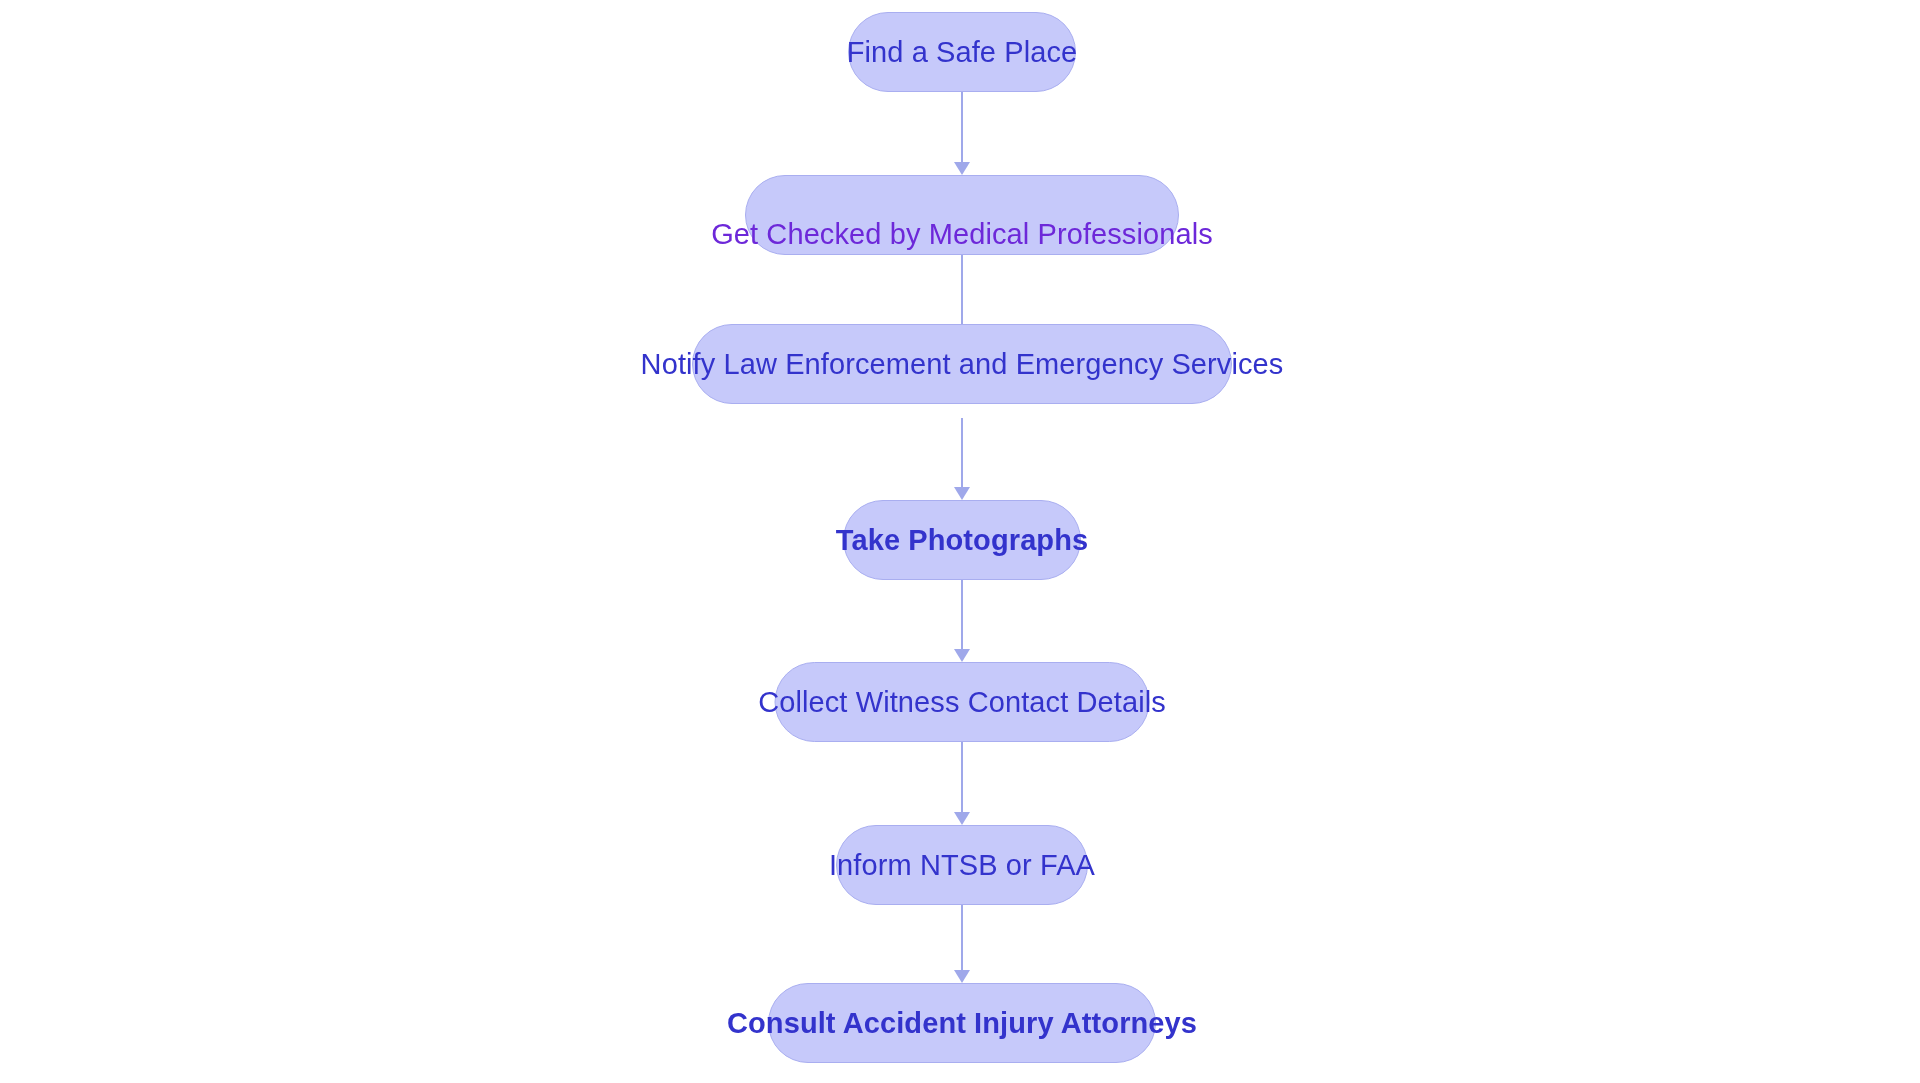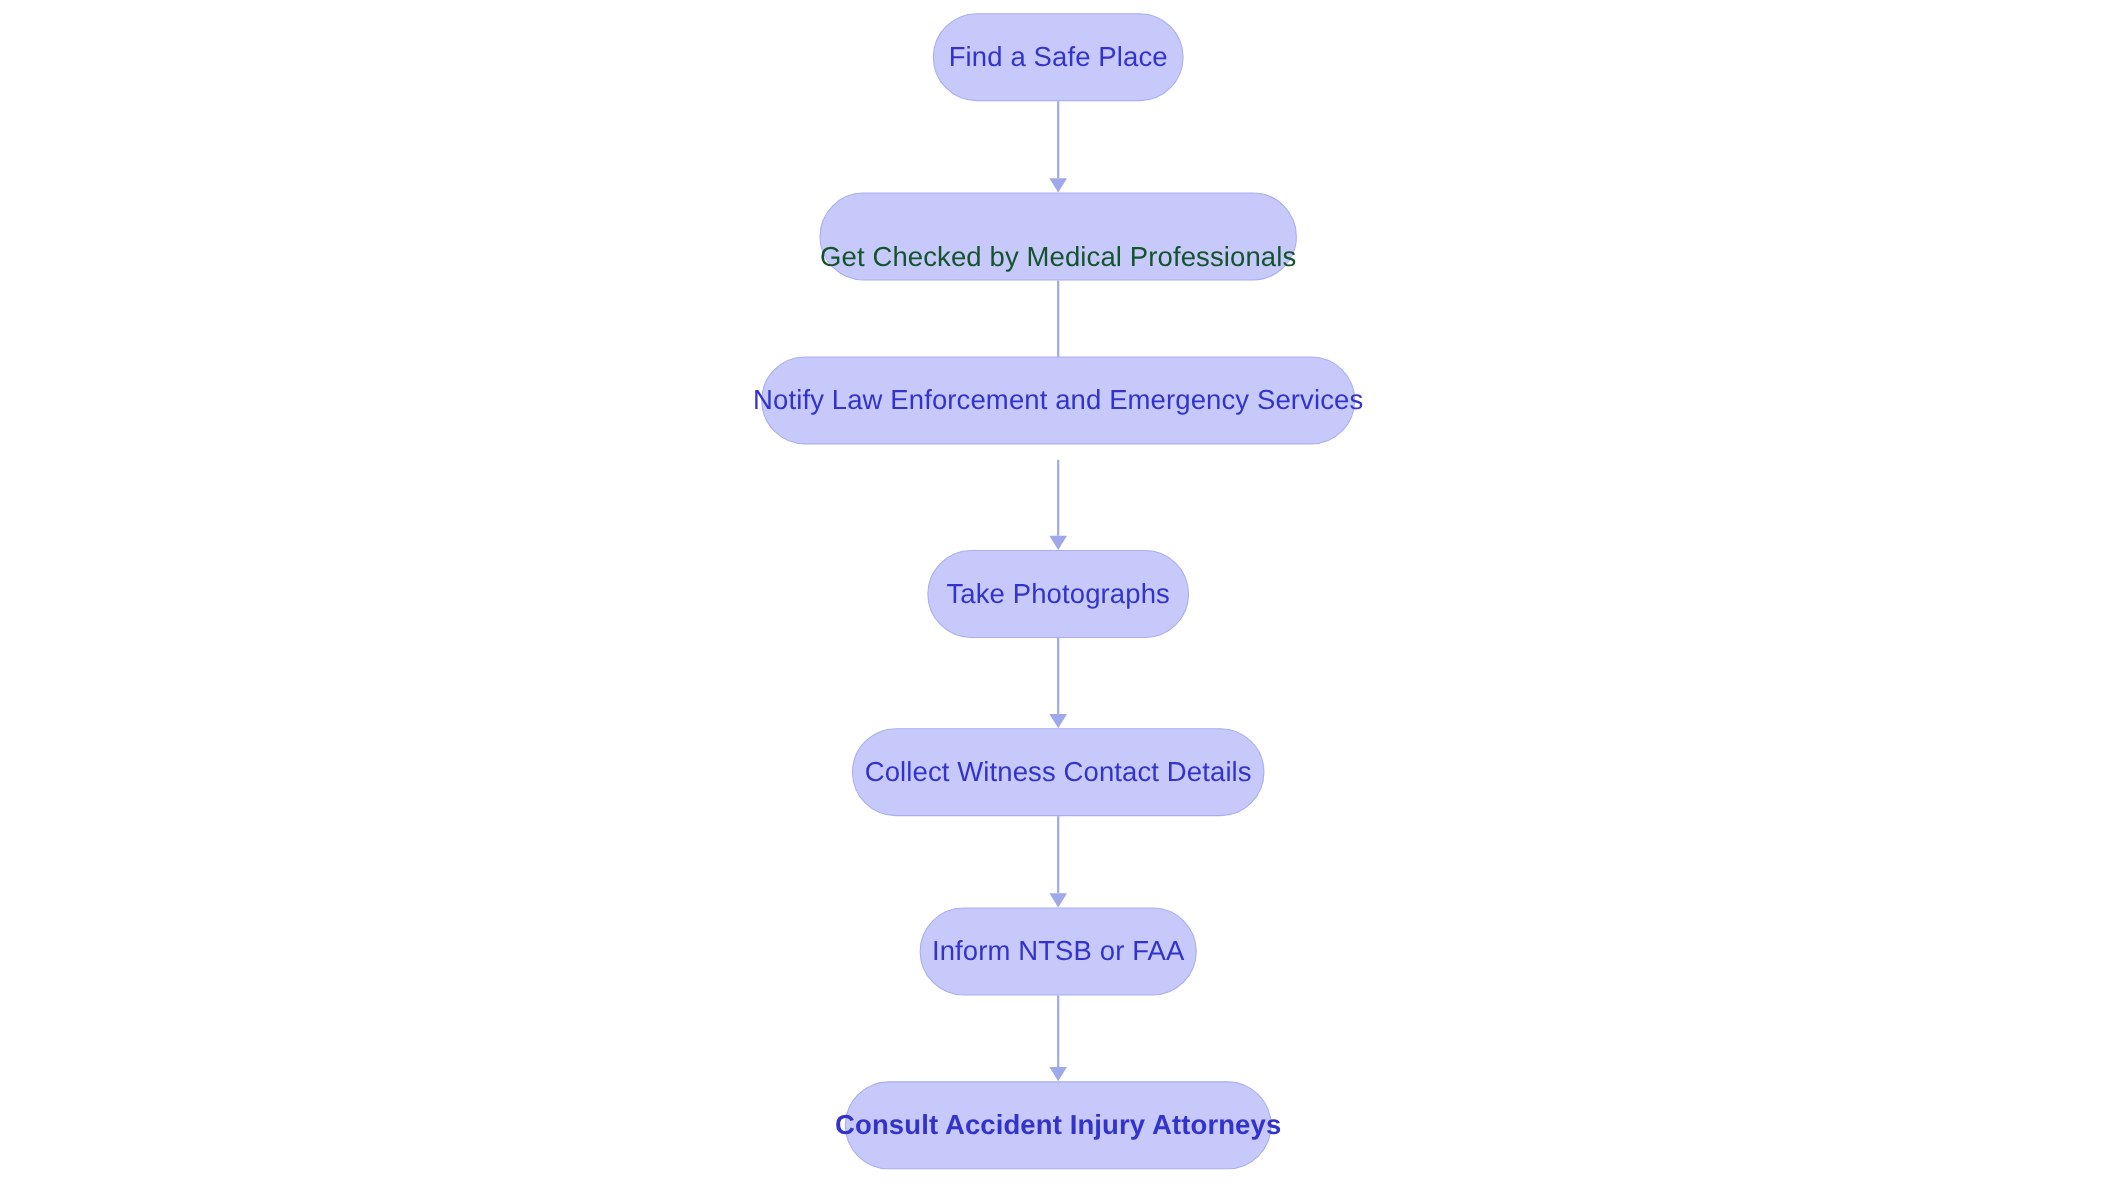--- a/index.html
+++ b/index.html
@@ -37,21 +37,21 @@
     height: 80px;
     border: 1px solid #a9aef0;
     border-radius: 40px;
     background: #c6c9fa;
     display: flex;
     align-items: center;
     justify-content: center;
     transform: translateX(-50%);
   }
   .flow-node-label {
-    font-size: 25px;
+    font-size: 29px;
     line-height: 1;
     color: #3333cc;
     white-space: nowrap;
     letter-spacing: 0.1px;
     font-weight: 400;
   }
 
   
   .flow-edge {
     position: absolute;
@@ -104,27 +104,27 @@
         <div class="flow-edge-arrowhead" style="border-top-color: rgb(159, 168, 234);"></div>
       </div>
       <div class="flow-edge" style="left: 962px; top: 905px; height: 78px;">
         <div class="flow-edge-line" style="height: 65px; background: rgb(159, 168, 234);"></div>
         <div class="flow-edge-arrowhead" style="border-top-color: rgb(159, 168, 234);"></div>
       </div>
       <div class="flow-node" style="left: 962px; top: 12px; width: 228px; height: 80px; background: rgb(198, 201, 250); border-color: rgb(169, 174, 240);">
         <span class="flow-node-label" style="color: rgb(51, 51, 204);">Find a Safe Place</span>
       </div>
       <div class="flow-node" style="left: 962px; top: 175px; width: 434px; height: 80px; background: rgb(198, 201, 250); border-color: rgb(169, 174, 240);">
-        <span class="flow-node-label" style="color: #14532d; margin-top: 39px;">Get Checked by Medical Professionals</span>
+        <span class="flow-node-label" style="color: #6d28d9; margin-top: 39px;">Get Checked by Medical Professionals</span>
       </div>
       <div class="flow-node" style="left: 962px; top: 324px; width: 540px; height: 80px; background: rgb(198, 201, 250); border-color: rgb(169, 174, 240);">
         <span class="flow-node-label" style="color: rgb(51, 51, 204);">Notify Law Enforcement and Emergency Services</span>
       </div>
       <div class="flow-node" style="left: 962px; top: 500px; width: 238px; height: 80px; background: rgb(198, 201, 250); border-color: rgb(169, 174, 240);">
-        <span class="flow-node-label" style="color: rgb(51, 51, 204);">Take Photographs</span>
+        <span class="flow-node-label" style="color: rgb(51, 51, 204); font-weight: bold;">Take Photographs</span>
       </div>
       <div class="flow-node" style="left: 962px; top: 662px; width: 375px; height: 80px; background: rgb(198, 201, 250); border-color: rgb(169, 174, 240);">
         <span class="flow-node-label" style="color: rgb(51, 51, 204);">Collect Witness Contact Details</span>
       </div>
       <div class="flow-node" style="left: 962px; top: 825px; width: 252px; height: 80px; background: rgb(198, 201, 250); border-color: rgb(169, 174, 240);">
         <span class="flow-node-label" style="color: rgb(51, 51, 204);">Inform NTSB or FAA</span>
       </div>
       <div class="flow-node" style="left: 962px; top: 983px; width: 388px; height: 80px; background: rgb(198, 201, 250); border-color: rgb(169, 174, 240);">
         <span class="flow-node-label" style="color: rgb(51, 51, 204); font-weight: bold;">Consult Accident Injury Attorneys</span>
       </div>

